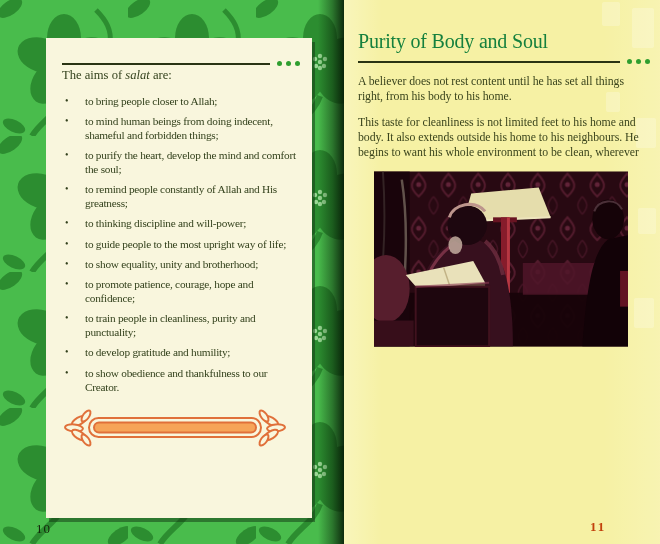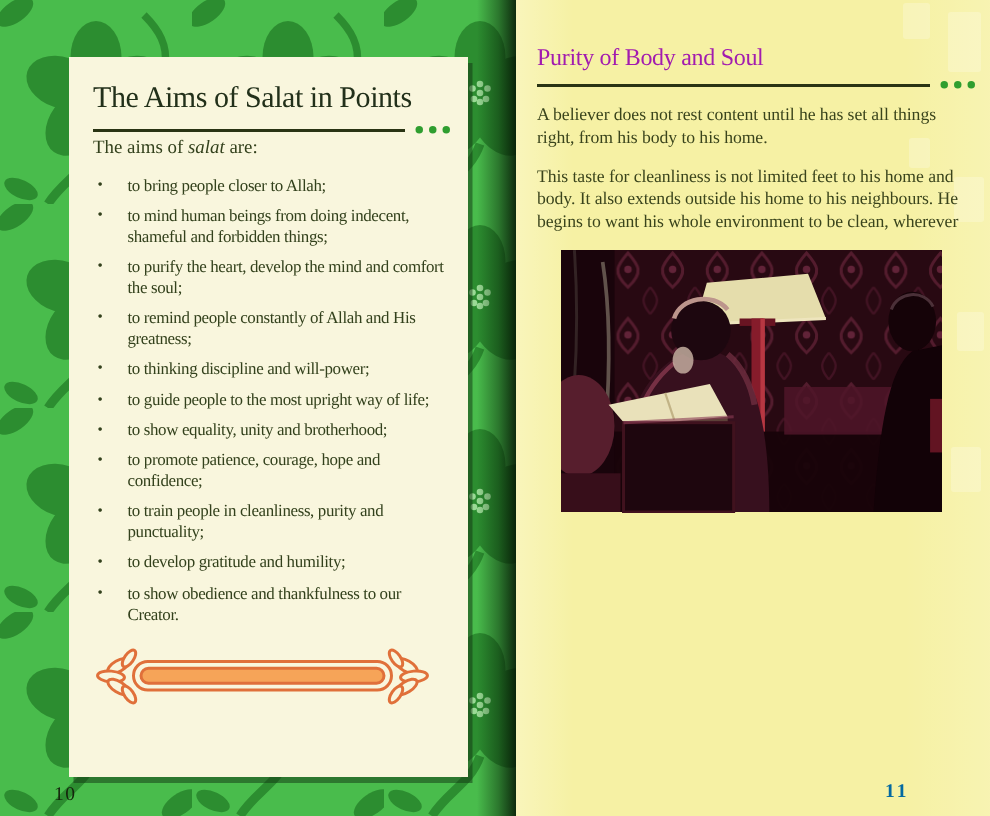--- a/index.html
+++ b/index.html
@@ -42,31 +42,31 @@
   
   .right-page{
     position:absolute;left:344px;top:0;width:316px;height:544px;background:#f6f1a4;
   }
   .right-page .sheen{
     position:absolute;inset:0;pointer-events:none;
     background:linear-gradient(90deg,rgba(255,255,240,.30) 0%,rgba(255,255,240,0) 12%,rgba(255,255,240,0) 82%,rgba(255,255,240,.18) 100%);
   }
   .tile{position:absolute;background:rgba(255,255,248,.26);border-radius:2px;}
   .rp-inner{position:relative;padding:30px 10px 0 14px;}
-  .rp-title{font-size:16px;letter-spacing:-.2px;color:#a21caf;font-weight:500;}
+  .rp-title{font-size:20px;letter-spacing:-.2px;color:#15803d;font-weight:500;}
   .rp-rule-row{display:flex;align-items:center;margin-top:6px;}
   .rp-body{margin-top:10px;}
   .rp-body p{
     margin:0 0 10px 0;font-size:11.8px;letter-spacing:-.05px;line-height:1.3;
     color:#3a441c;max-width:292px;
   }
   .photo{display:block;margin:3px 0 0 16px;}
   .pagenum-right{
     position:absolute;left:246px;top:519px;font-size:13px;font-weight:bold;
-    color:#0369a1;letter-spacing:2px;
+    color:#c2410c;letter-spacing:2px;
   }
 </style>
 </head>
 <body>
 
 <div class="book">
 
   <div class="left-page">
     <svg width="344" height="544" viewBox="0 0 344 544">
       <defs>
@@ -95,21 +95,20 @@
           <path d="M64,96 C58,114 42,120 32,136" stroke="#2e9132" stroke-width="6" fill="none"></path>
           <path d="M96,10 C106,20 112,30 110,44" stroke="#2e9132" stroke-width="5" fill="none"></path>
         </pattern>
       </defs>
       <rect width="344" height="544" fill="url(#floral)"></rect>
       <rect width="344" height="544" fill="rgba(0,30,0,0.03)"></rect>
     </svg>
     <div class="gutter-shadow"></div>
 
     <div class="card">
-      <div class="card-title">The Aims of Salat in Points</div>
       <div class="rule-row">
         <div class="rule"></div>
         <div class="dots">
           <span class="dot"></span>
           <span class="dot"></span>
           <span class="dot"></span>
         </div>
       </div>
       <div class="intro">
         <span>The aims of </span><em>salat</em><span> are:</span>

